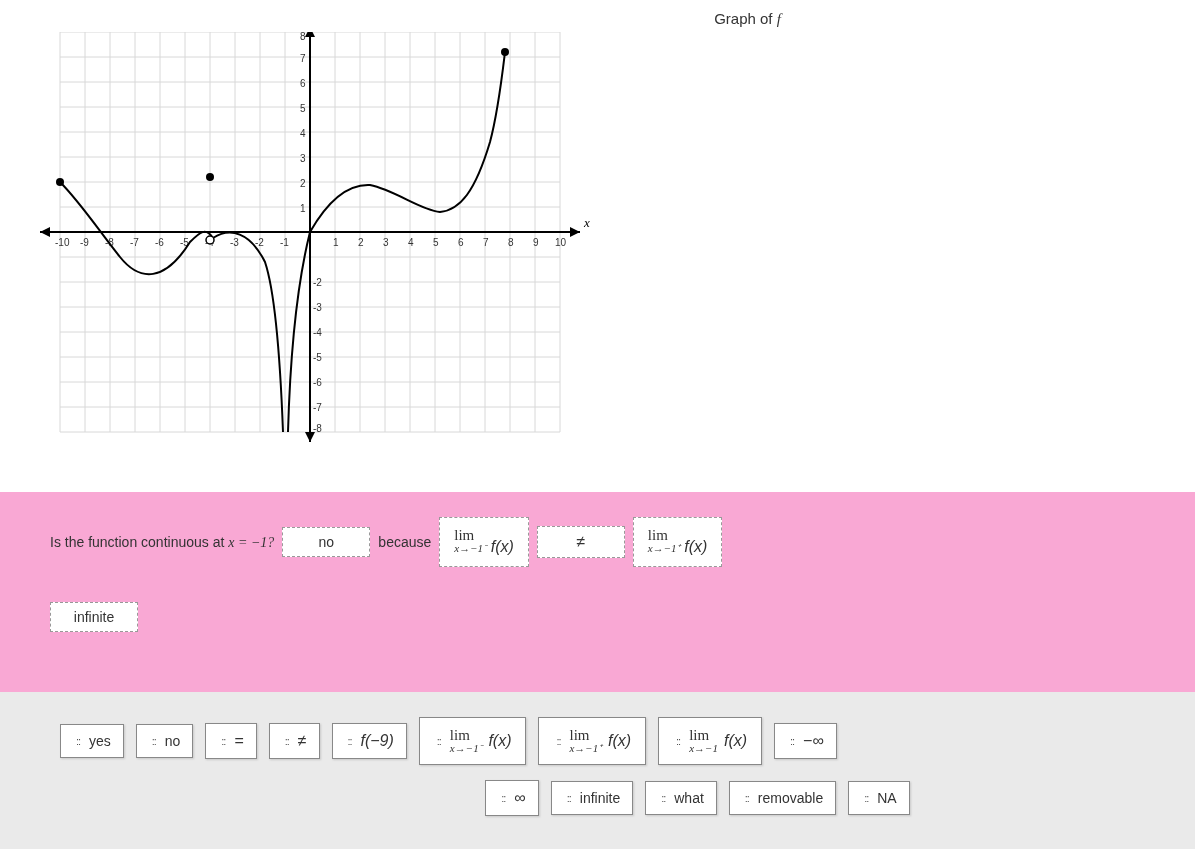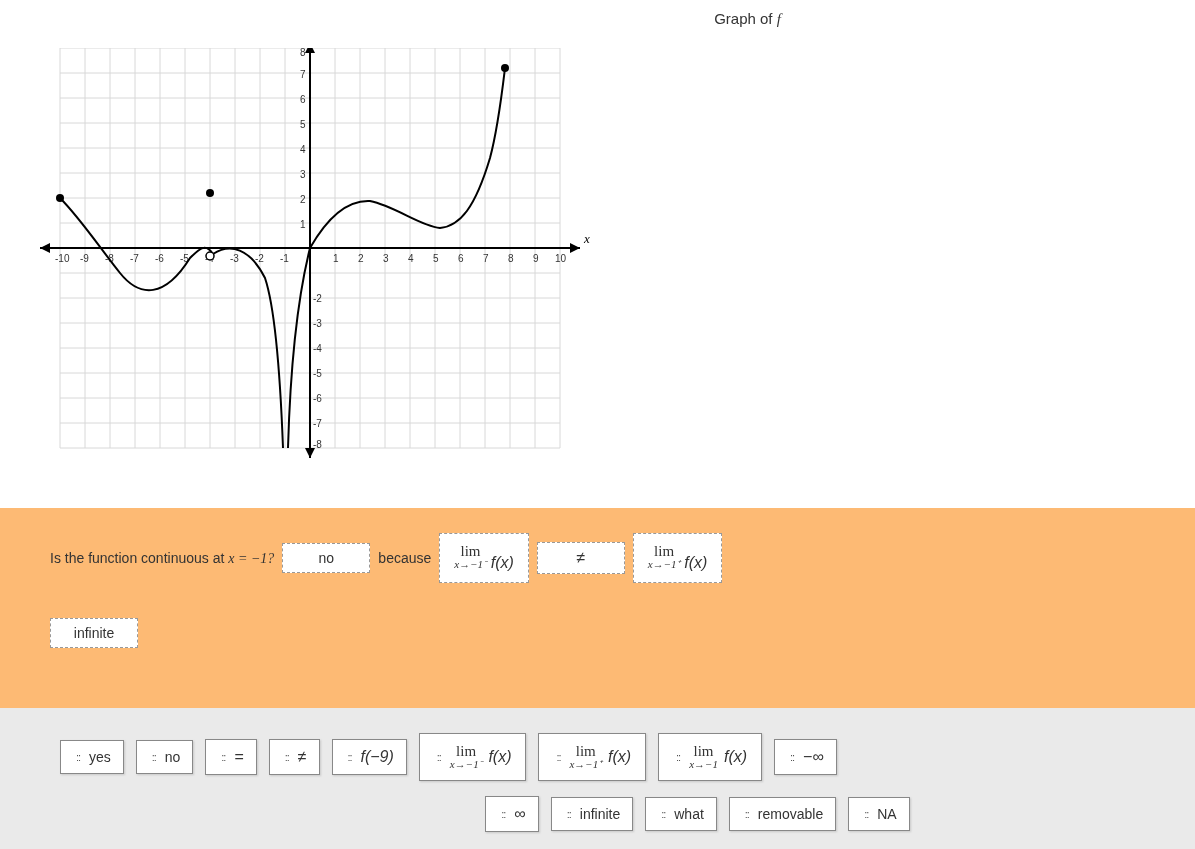--- a/index.html
+++ b/index.html
@@ -13,53 +13,53 @@
     padding: 0;
   }
   .graph-area {
     background: #fff;
     padding: 10px 30px 40px 30px;
   }
   .graph-title {
     text-align: center;
     font-size: 15px;
     margin-left: 300px;
-    margin-bottom: 20px;
+    margin-bottom: 4px;
   }
   .graph-title i { font-family: 'Times New Roman', serif; }
   svg.graph { display: block; }
   .grid-line { stroke: #d8d8d8; stroke-width: 1; }
   .axis-line { stroke: #000; stroke-width: 2; }
   .tick-label { font-size: 10px; fill: #333; }
   .curve { stroke: #000; stroke-width: 2; fill: none; }
   .pt-closed { fill: #000; }
   .pt-open { fill: #fff; stroke: #000; stroke-width: 1.5; }
   .axis-label { font-size: 13px; font-style: italic; font-family: 'Times New Roman', serif; fill:#000;}
   .question-block {
     padding: 25px 50px;
-    background: #fdba74;
+    background: #f9a8d4;
   }
   .qline {
     display: flex;
     align-items: center;
     flex-wrap: wrap;
     gap: 8px;
     margin-bottom: 35px;
     font-size: 14px;
   }
   .drop-slot {
     border: 1px dashed #999;
     padding: 6px 18px;
     min-width: 50px;
     text-align: center;
     background: #fff;
     font-size: 14px;
   }
   .drop-slot.tall { padding: 10px 14px; }
-  .lim-expr { font-family: 'Times New Roman', serif; display:inline-block; text-align:center; line-height:1; }
+  .lim-expr { font-family: 'Times New Roman', serif; display:inline-block; text-align:left; line-height:1; }
   .lim-top { font-size: 15px; display:block; }
   .lim-bot { font-size: 11px; display:block;font-style:italic; }
   .fx { font-style: italic; font-size: 16px; text-align: center; }
   .math-sym { font-size: 16px; }
   .tile-bank {
     background: #eaeaea;
     padding: 25px 60px 30px 60px;
   }
   .tile-row {
     display: flex;

